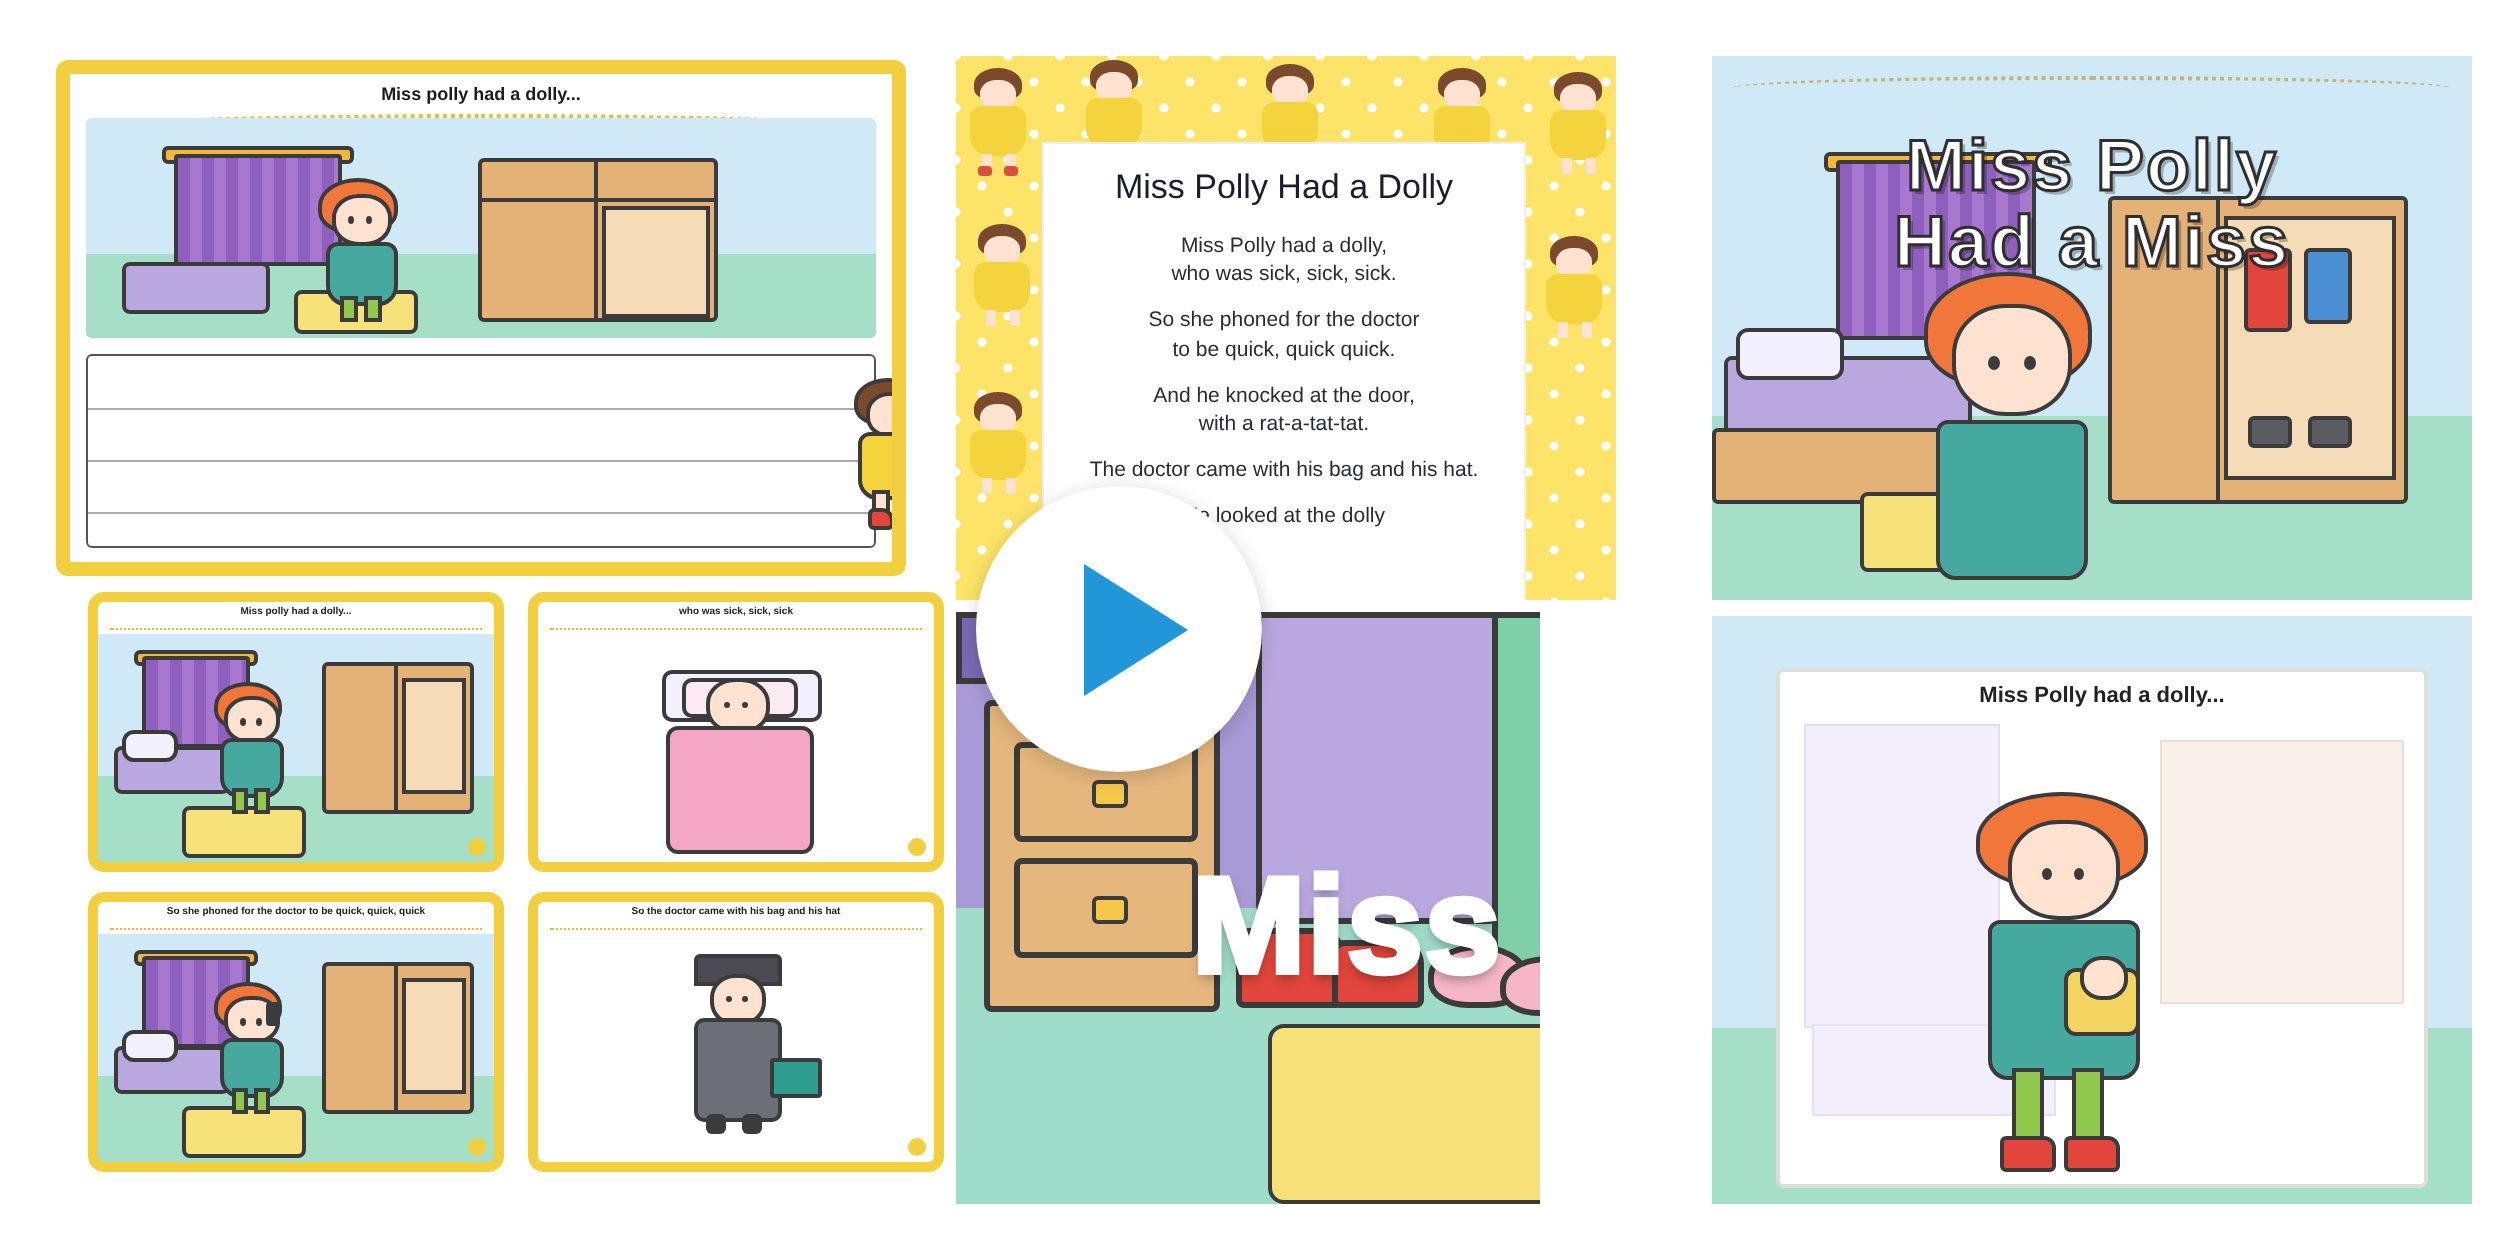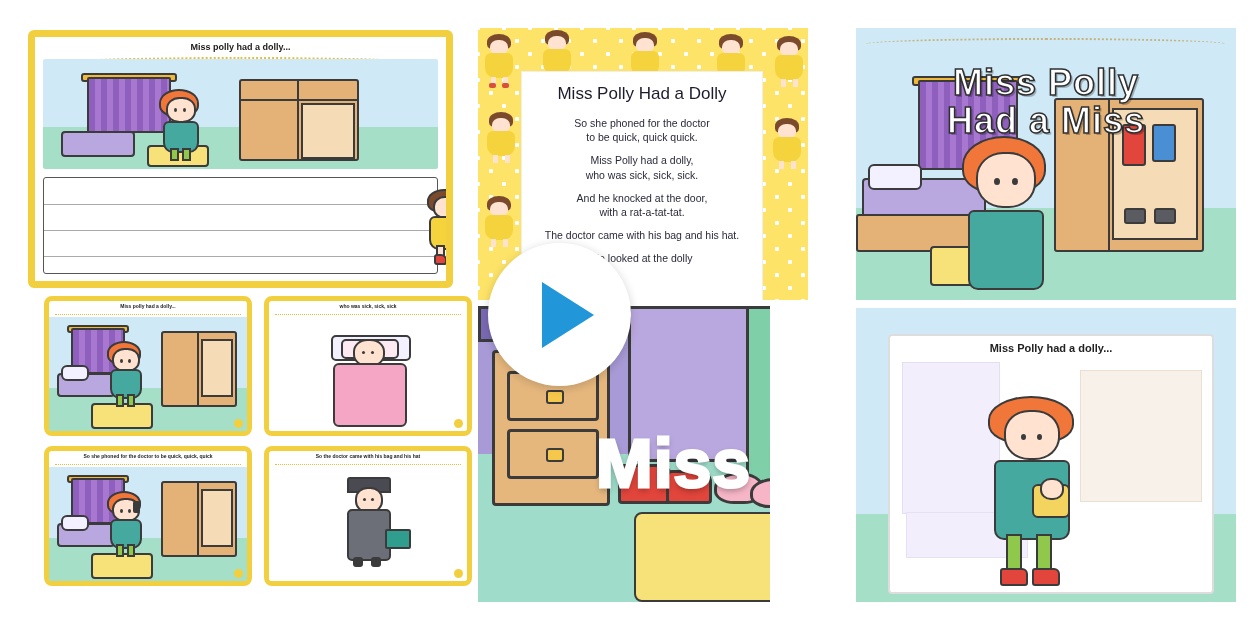--- a/index.html
+++ b/index.html
@@ -437,24 +437,24 @@
     <div class="peep" style="left:294px; top:8px;">
       <div class="p-hair"></div>
       <div class="p-face"></div>
       <div class="p-dress"></div>
       <div class="p-leg" style="left:9px;"></div>
       <div class="p-leg" style="left:21px;"></div>
     </div>
 
     <div class="sheet">
       <h1>Miss Polly Had a Dolly</h1>
+      <p style="white-space:pre-line;">Miss Polly had a dolly,
+who was sick, sick, sick.</p>
       <p style="white-space:pre-line;">So she phoned for the doctor
 to be quick, quick quick.</p>
-      <p style="white-space:pre-line;">Miss Polly had a dolly,
-who was sick, sick, sick.</p>
       <p style="white-space:pre-line;">And he knocked at the door,
 with a rat-a-tat-tat.</p>
       <p style="white-space:pre-line;">The doctor came with his bag and his hat.</p>
       <p style="white-space:pre-line;">He looked at the dolly</p>
     </div>
   </div>
 
   <div class="panel" id="p7">
     <div style="position:absolute; inset:0; background:#a79ad6;"></div>
     <div style="position:absolute; left:0; right:0; top:148px; bottom:0; background:#9fdcc9;"></div>

